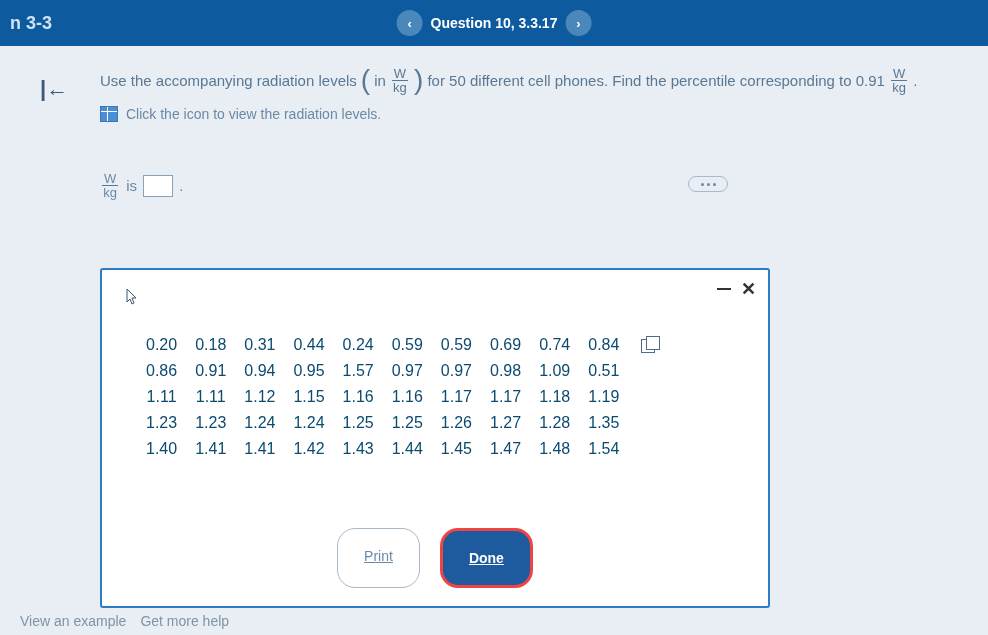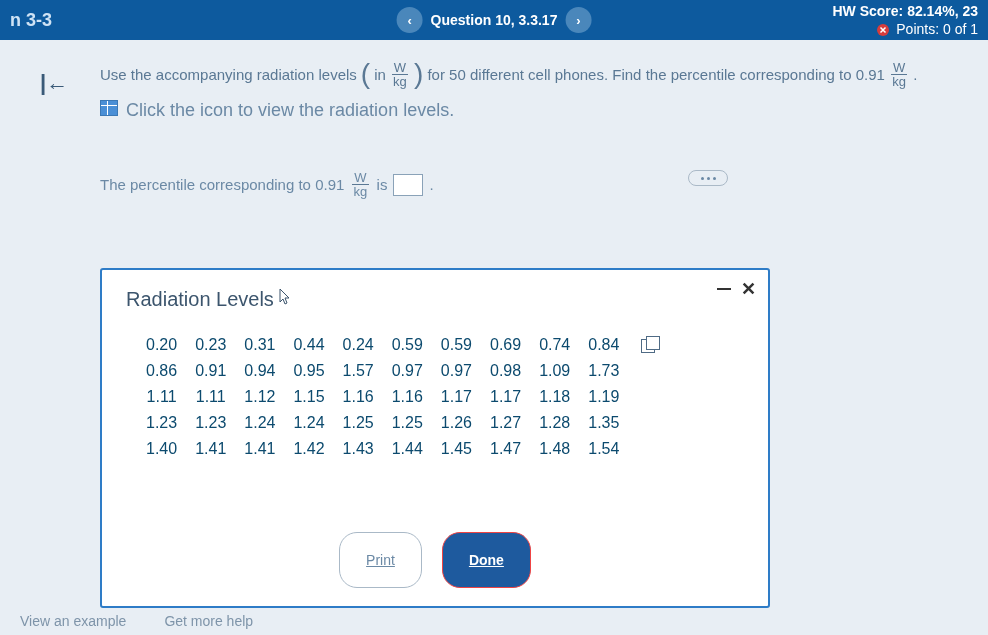--- a/index.html
+++ b/index.html
@@ -7,21 +7,21 @@
     font-family: Arial, Helvetica, sans-serif;
     background: #e8eef4;
     width: 988px;
     height: 635px;
     overflow: hidden;
     position: relative;
   }
   .header {
     background: #0d5a9e;
     color: #fff;
-    height: 40px;
+    height: 46px;
     display: flex;
     align-items: center;
     padding: 0 10px;
     position: relative;
   }
   .hw-label {
     font-size: 18px;
     font-weight: bold;
     color: #cfe3f5;
   }
@@ -89,23 +89,23 @@
     line-height: 1;
     vertical-align: middle;
     margin: 0 2px;
   }
   .frac .num { border-bottom: 1px solid #5a7894; padding: 0 2px; }
   .paren { font-size: 28px; font-weight: 100; }
   .click-row {
     margin-left: 70px;
     margin-top: 10px;
     display: flex;
-    align-items: flex-start;
+    align-items: flex-end;
     gap: 8px;
-    font-size: 18px;
+    font-size: 14px;
     color: #6b89a5;
   }
   .table-icon {
     width: 18px; height: 16px;
     display: inline-block;
     background: linear-gradient(#4a8fd6,#4a8fd6);
     border: 1px solid #3b78b5;
     position: relative;
   }
   .table-icon::before {
@@ -183,52 +183,38 @@
     gap:20px;
   }
   .btn{
     padding:19px 26px;
     border-radius:18px;
     font-size:14px;
     cursor:pointer;
     text-decoration:underline;
   }
   .btn-print{background:#fff;border:1px solid #aab9c7;color:#6b89a5;}
-  .btn-done{background:#1e5a9e;border:1px solid #ef4444;color:#fff;font-weight:bold;}
+  .btn-done{background:#1e5a9e;border:3px solid #ef4444;color:#fff;font-weight:bold;}
   .footer-links{
     position:absolute;
     bottom:6px;
     left:20px;
-    display:flex;gap:38px;
+    display:flex;gap:14px;
     font-size:14px;color:#7e94a9;
   }
 </style>
 </head>
 <body>
 
 <div class="header">
   <div class="hw-label">n 3-3</div>
   <div class="q-nav">
     <div class="nav-btn">‹</div>
     <div class="q-title">Question 10, 3.3.17</div>
     <div class="nav-btn">›</div>
-  </div>
-  <div class="score-block">
-    <div class="hw">
-      <span>HW Score:</span>
-      <span>82.14%, 23</span>
-    </div>
-    <div class="pts">
-      <svg width="14" height="14" viewBox="0 0 14 14">
-          <circle cx="7" cy="7" r="6" fill="#d63c3c"></circle>
-          <path d="M4.5 4.5 L9.5 9.5 M9.5 4.5 L4.5 9.5" stroke="#fff" stroke-width="1.5"></path>
-        </svg>
-      <span>Points:</span>
-      <span>0 of 1</span>
-    </div>
   </div>
 </div>
 
 <div class="content">
   <div class="back-arrow">|←</div>
 
   <div class="question-text">
     <span>Use the accompanying radiation levels</span>
     <span class="paren">(</span>
     <span>in</span>
@@ -249,68 +235,66 @@
     <span>Click the icon to view the radiation levels.</span>
   </div>
 
   <div class="dots">
       <span></span>
       <span></span>
       <span></span>
     </div>
 
   <div class="answer-line">
-    <span>The percentile corresponding to 0.91</span>
     <span class="frac">
       <span class="num">W</span>
       <span>kg</span>
     </span>
     <span>is</span>
     <span class="answer-box"></span>.
   </div>
 </div>
 
 <div class="popup">
   <div class="popup-close">
     <span class="min"></span>
     <span class="x">✕</span>
   </div>
   <h2>
-    <span>Radiation Levels</span>
     <svg class="cursor-svg" width="14" height="18" viewBox="0 0 14 18">
         <path d="M1 1 L1 14 L4 11 L6 16 L8 15 L6 10 L10 10 Z" fill="none" stroke="#3c556d" stroke-width="1"></path>
       </svg>
   </h2>
 
   <table class="data-grid">
     <tbody id="grid-body">
         <tr>
           <td>0.20</td>
-          <td>0.23</td>
+          <td>0.18</td>
           <td>0.31</td>
           <td>0.44</td>
           <td>0.24</td>
           <td>0.59</td>
           <td>0.59</td>
           <td>0.69</td>
           <td>0.74</td>
           <td>0.84</td>
           <td><span class="copy-icon"></span></td>
         </tr>
         <tr>
           <td>0.86</td>
           <td>0.91</td>
           <td>0.94</td>
           <td>0.95</td>
           <td>1.57</td>
           <td>0.97</td>
           <td>0.97</td>
           <td>0.98</td>
           <td>1.09</td>
-          <td>1.73</td>
+          <td>0.51</td>
         </tr>
         <tr>
           <td>1.11</td>
           <td>1.11</td>
           <td>1.12</td>
           <td>1.15</td>
           <td>1.16</td>
           <td>1.16</td>
           <td>1.17</td>
           <td>1.17</td>

